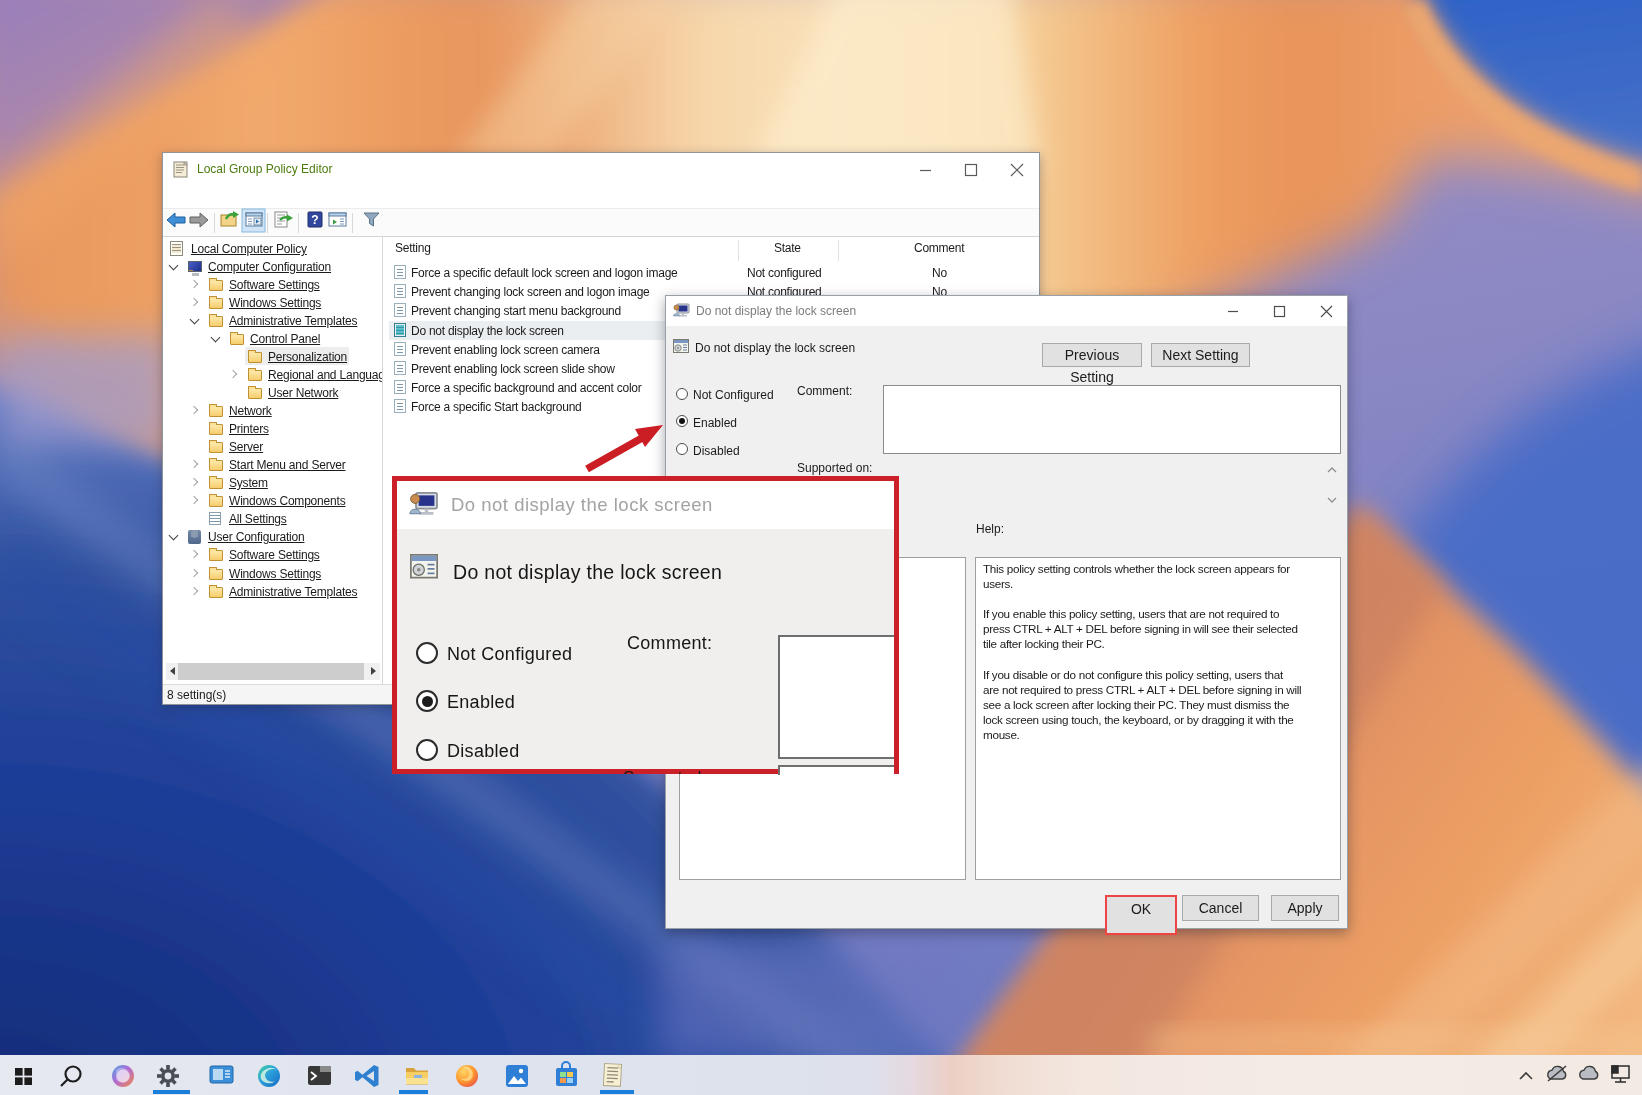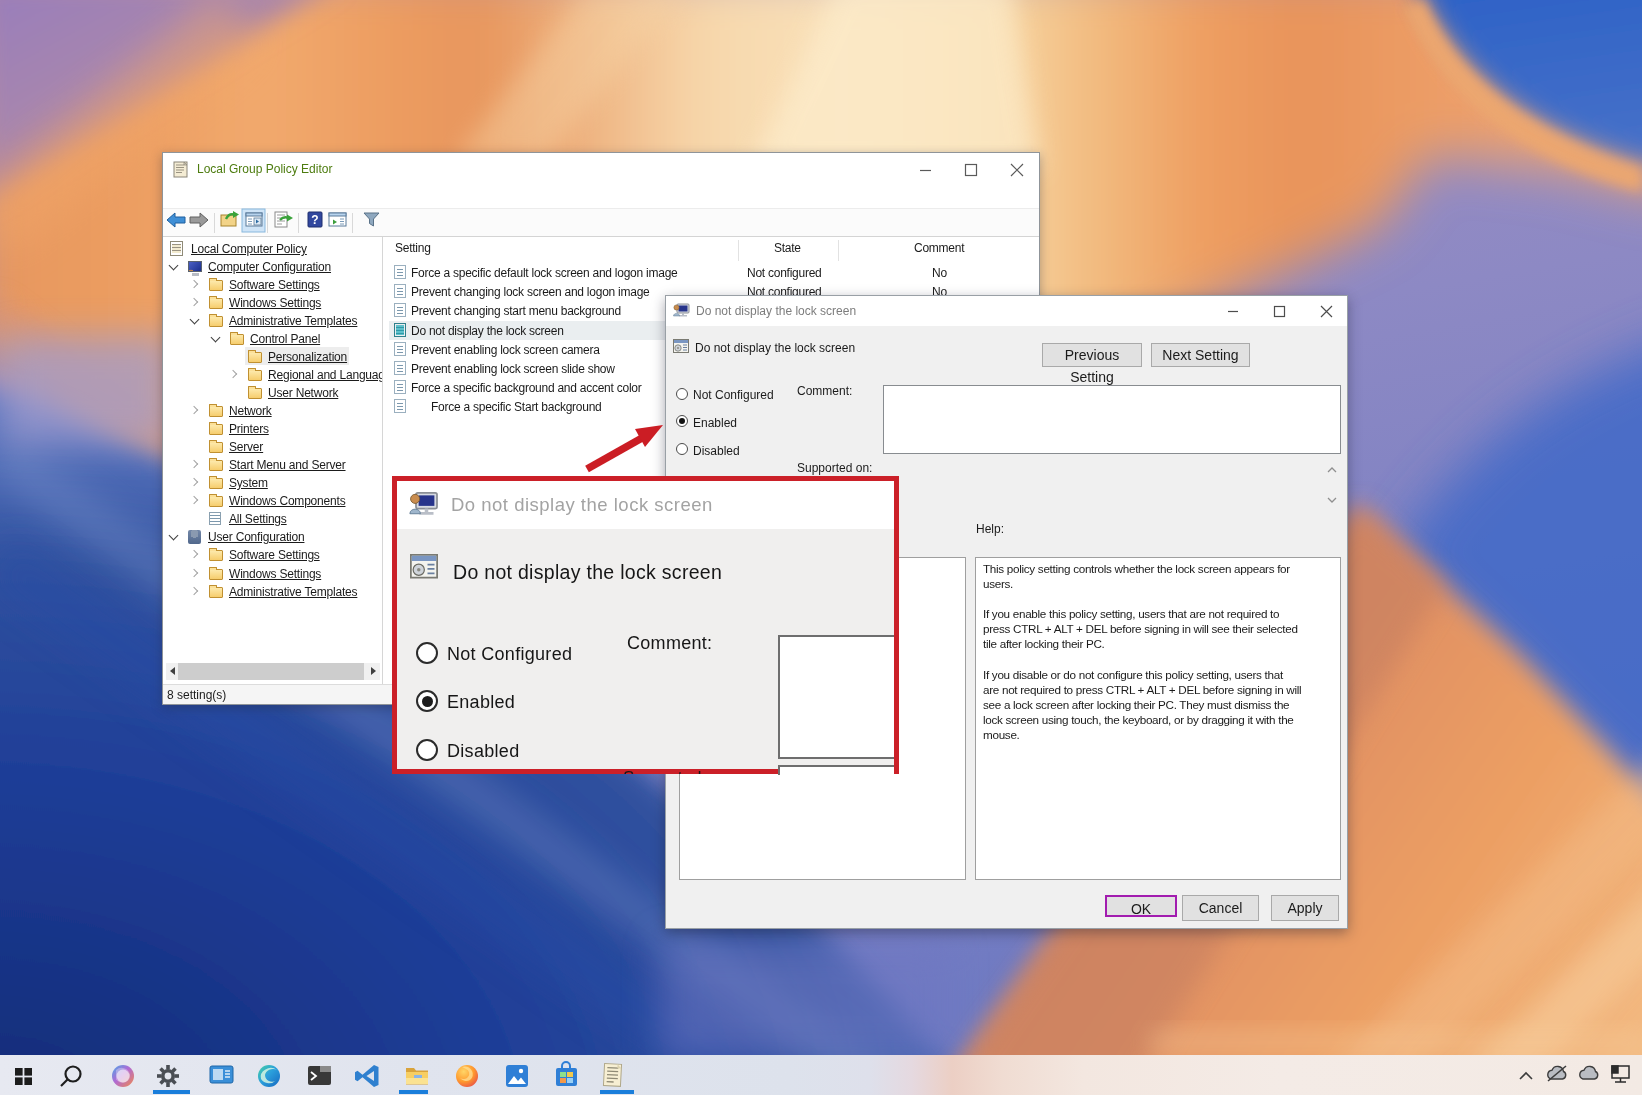--- a/index.html
+++ b/index.html
@@ -354,21 +354,21 @@
 <div class="lrow" style="top:124px;">
           <span class="doc" style="left:8px;top:0px;"></span>
           <span style="position:absolute;left:25px;top:1px;">Prevent enabling lock screen slide show</span>
         </div>
 <div class="lrow" style="top:143px;">
           <span class="doc" style="left:8px;top:0px;"></span>
           <span style="position:absolute;left:25px;top:1px;">Force a specific background and accent color</span>
         </div>
 <div class="lrow" style="top:162px;">
           <span class="doc" style="left:8px;top:0px;"></span>
-          <span style="position:absolute;left:25px;top:1px;margin-left:20px;">Force a specific Start background</span>
+          <span style="position:absolute;left:25px;top:1px;">Force a specific Start background</span>
         </div>
 </div>
 <div class="gpe-status">
         <span>8 setting(s)</span>
       </div>
 </div>
 <div class="dlg">
 <div class="dlg-title">
         <span class="txt">Do not display the lock screen</span>
       </div>
@@ -415,21 +415,21 @@
 <div class="rad" style="left:10px;top:147px;"></div>
       <span class="lbl" style="left:27px;top:148px;">Disabled</span>
 <span class="lbl" style="left:131px;top:88px;">Comment:</span>
 <div class="whitebox" style="left:217px;top:89px;width:458px;height:69px;"></div>
 <span class="lbl" style="left:131px;top:165px;">Supported on:</span>
 <span class="lbl" style="left:310px;top:226px;">Help:</span>
 <div class="whitebox" style="left:13px;top:261px;width:287px;height:323px;border-color:#9f9f9f;"></div>
 <div class="whitebox" style="left:309px;top:261px;width:366px;height:323px;border-color:#9f9f9f;">
 <div style="position:absolute;left:7px;top:3px;width:340px;font-size:11.7px;letter-spacing:-0.3px;line-height:15.1px;color:#1b1b1b;">This policy setting controls whether the lock screen appears for<br>users.<br><br>If you enable this policy setting, users that are not required to<br>press CTRL + ALT + DEL before signing in will see their selected<br>tile after locking their PC.<br><br>If you disable or do not configure this policy setting, users that<br>are not required to press CTRL + ALT + DEL before signing in will<br>see a lock screen after locking their PC. They must dismiss the<br>lock screen using touch, the keyboard, or by dragging it with the<br>mouse.</div>
 </div>
-<div class="btn" style="left:439px;top:599px;width:72px;height:22px;line-height:24px;border:2px solid #a21caf;">OK</div>
+<div class="btn" style="left:439px;top:599px;width:72px;height:40px;line-height:24px;border:2px solid #ef4444;">OK</div>
 <div class="btn" style="left:516px;top:599px;width:77px;height:26px;line-height:24px;">Cancel</div>
 <div class="btn" style="left:605px;top:599px;width:68px;height:26px;line-height:24px;">Apply</div>
 </div>
 <div class="ovl">
 <div class="ovl-title">
         <span class="txt">Do not display the lock screen</span>
       </div>
 <svg class="abs" style="left:0;top:0" width="497" height="288">
 
 <g transform="translate(12,10) scale(1.75)">

